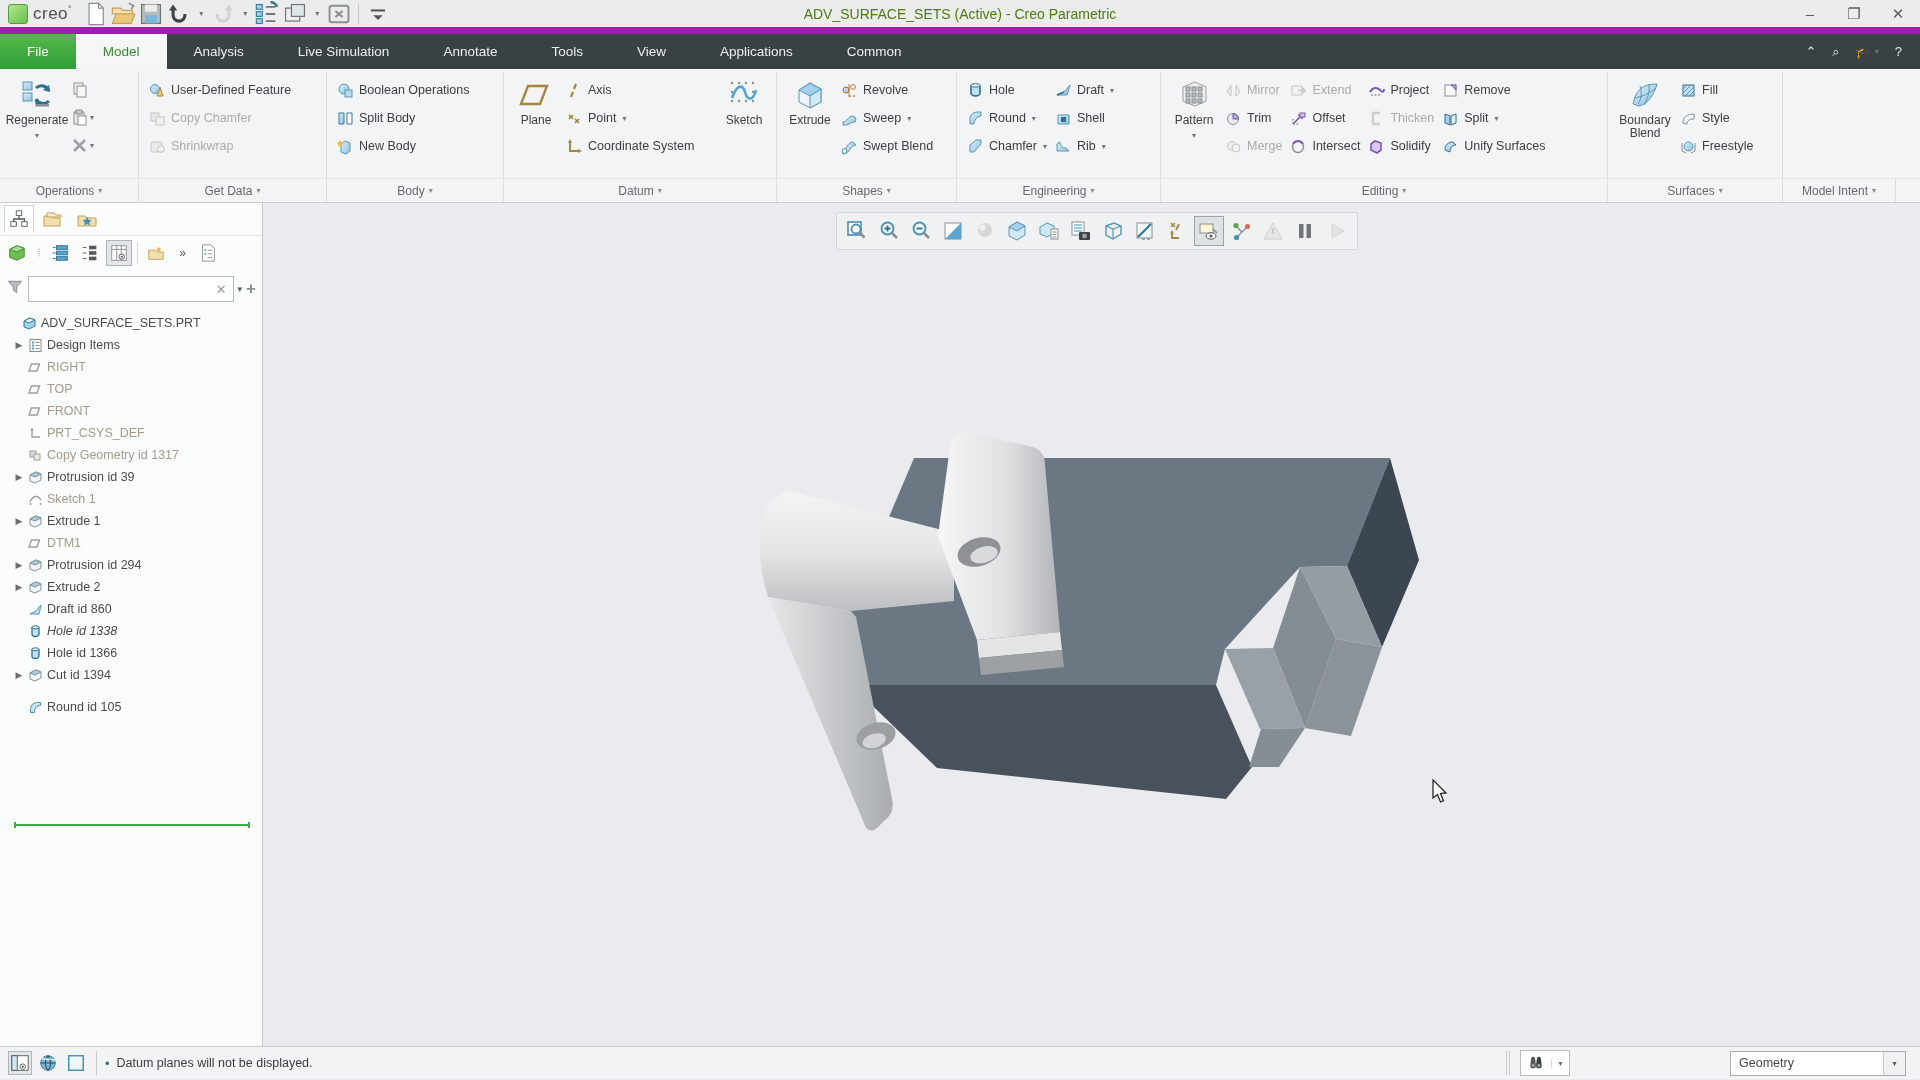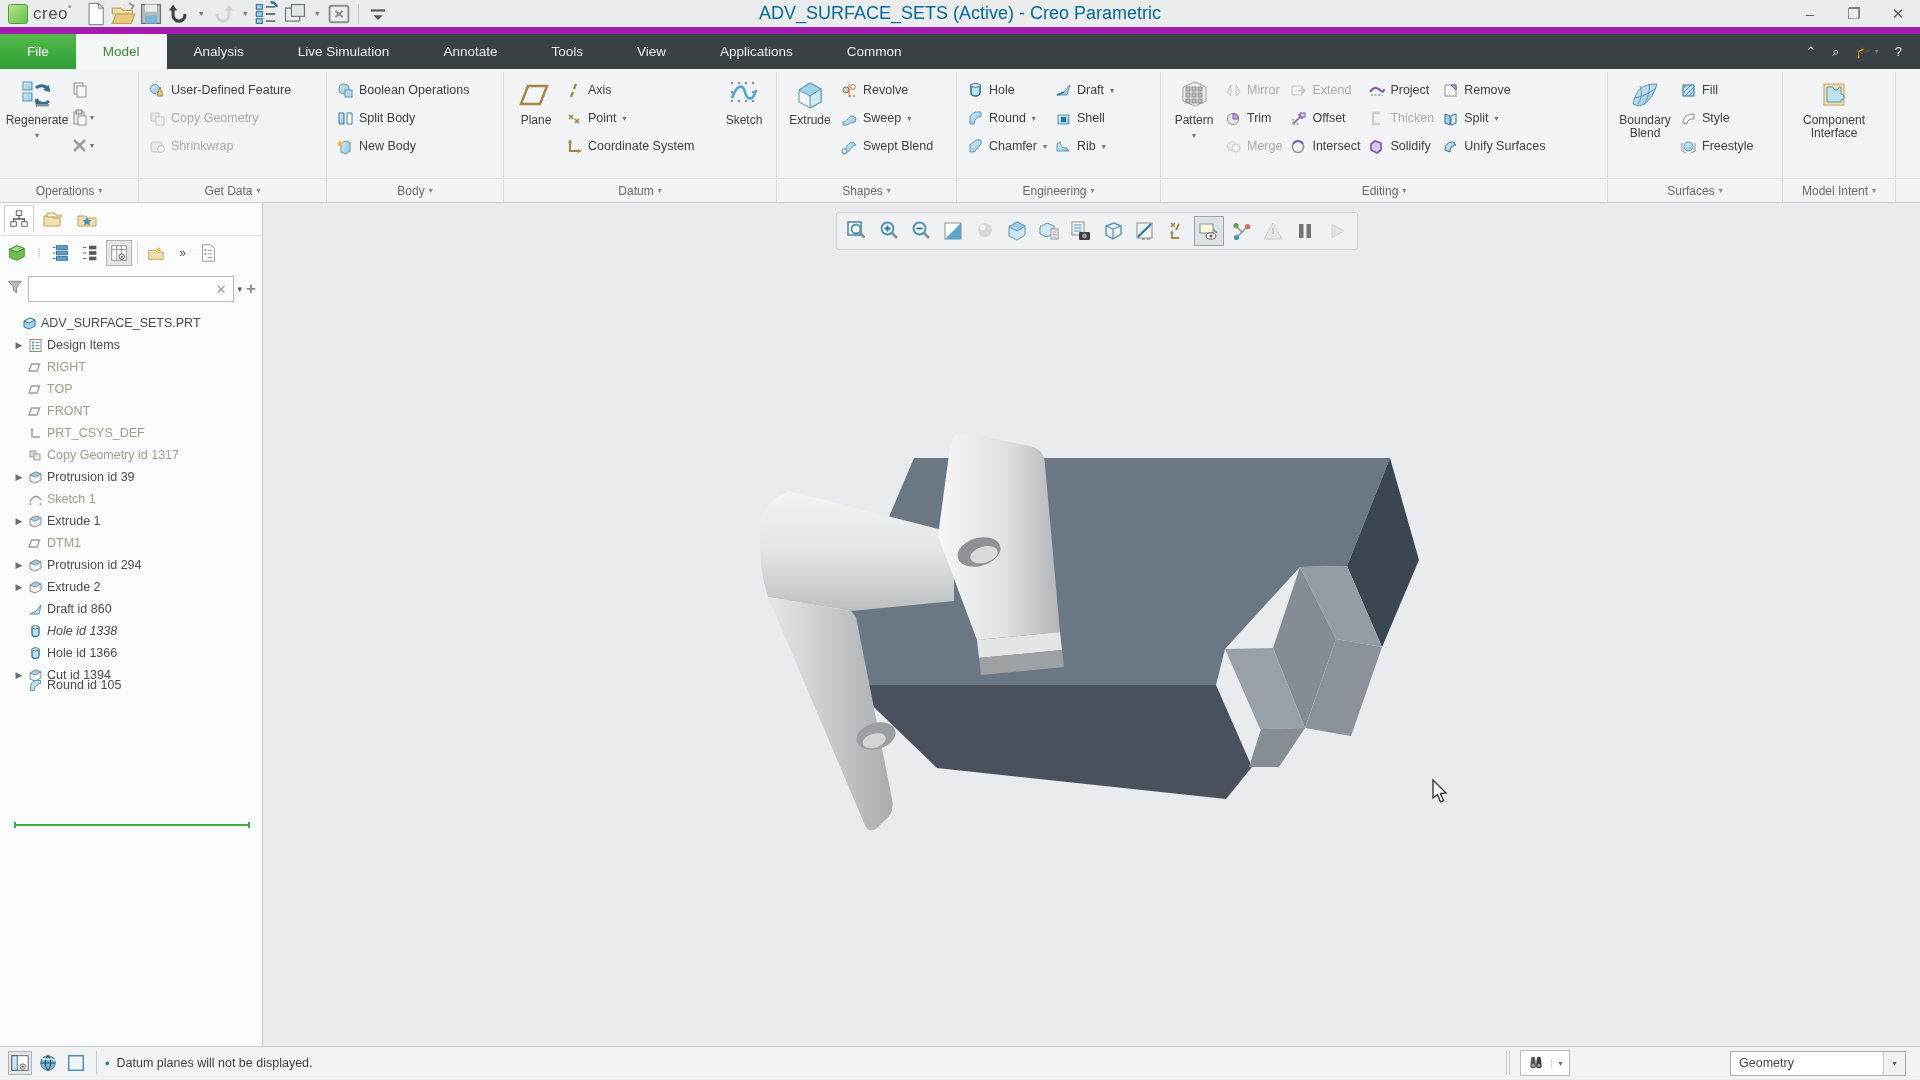--- a/index.html
+++ b/index.html
@@ -12,21 +12,21 @@
     position:relative; border-bottom:7px solid #a21caf; }
   .logo { display:flex; align-items:center; gap:5px; padding:0 10px 0 8px; }
   .logo-cube { width:20px; height:20px; background:linear-gradient(135deg,#b7e58a,#62c24e);
     border:1px solid #4ea03e; border-radius:3px; }
   .logo-text { font-size:17px; color:#4d5152; letter-spacing:.5px; }
   .logo-text sup { font-size:9px; }
   .qat { display:flex; align-items:center; gap:2px; }
   .qat-btn { width:26px; height:26px; display:flex; align-items:center; justify-content:center; }
   .qat-btn.narrow { width:14px; }
   .qat-sep { width:1px; height:20px; background:#c6c8c8; margin:0 4px; }
-  .title-center { position:absolute; left:0; right:0; text-align:center; font-size:18px; color:#0369a1; pointer-events:none; }
+  .title-center { position:absolute; left:0; right:0; text-align:center; font-size:14px; color:#4d7c0f; pointer-events:none; }
   .winctl { margin-left:auto; display:flex; }
   .winctl .wbtn { width:44px; height:33px; display:flex; align-items:center; justify-content:center;
     font-size:15px; color:#5a5e60; }
   .caret { font-size:8px; color:#707476; }
 
   
   .tabrow { height:35px; background:#3a4144; display:flex; align-items:stretch; }
   .tab { padding:0 27px; display:flex; align-items:center; font-size:13.5px; color:#eceeee; }
   .tab.file { background:linear-gradient(#55b94a,#2f9f36); color:#fff; }
   .tab.active { background:#f5f6f6; color:#3f8a38; }
@@ -728,21 +728,21 @@
             <svg>
               <use href="#i-udf"></use>
             </svg>
             <span>User-Defined Feature</span>
           </div>
 
           <div class="sbtn dim">
             <svg>
               <use href="#i-cgeom"></use>
             </svg>
-            <span>Copy Geometry</span>
+            <span>Copy Chamfer</span>
           </div>
 
           <div class="sbtn dim">
             <svg>
               <use href="#i-shrink"></use>
             </svg>
             <span>Shrinkwrap</span>
           </div>
         </div>
     </div>
@@ -1034,28 +1034,20 @@
 
           <div class="sbtn">
             <svg>
               <use href="#i-freestyle"></use>
             </svg>
             <span>Freestyle</span>
           </div>
         </div>
     </div>
 
-    <div class="rgroup" style="width:113px">
-      <div class="bigbtn" style="width:90px">
-        <svg>
-            <use href="#i-ci32"></use>
-          </svg>
-        <span>Component Interface</span>
-      </div>
-    </div>
     <div class="rgroup" style="flex:1"></div>
   </div>
 
   <div class="rlabel-row">
     <div class="rlabel" style="width:138px">
         <span>Operations</span>
         <span class="caret">▾</span>
       </div>
     <div class="rlabel" style="width:188px">
         <span>Get Data</span>
@@ -1295,21 +1287,21 @@
         </div>
 
         <div class="trow" style="top: 356px; left: 14px;">
           <span class="exp">▶</span>
           <svg>
             <use href="#i-solid"></use>
           </svg>
           <span>Cut id 1394</span>
         </div>
 
-        <div class="trow" style="top: 366px; left: 14px; justify-content: center;">
+        <div class="trow" style="top: 388px; left: 14px; justify-content: center;">
           <span class="exp"></span>
           <svg>
             <use href="#i-round-s"></use>
           </svg>
           <span>Round id 105</span>
         </div>
       </div>
   </div>
 
   <div class="viewport">

